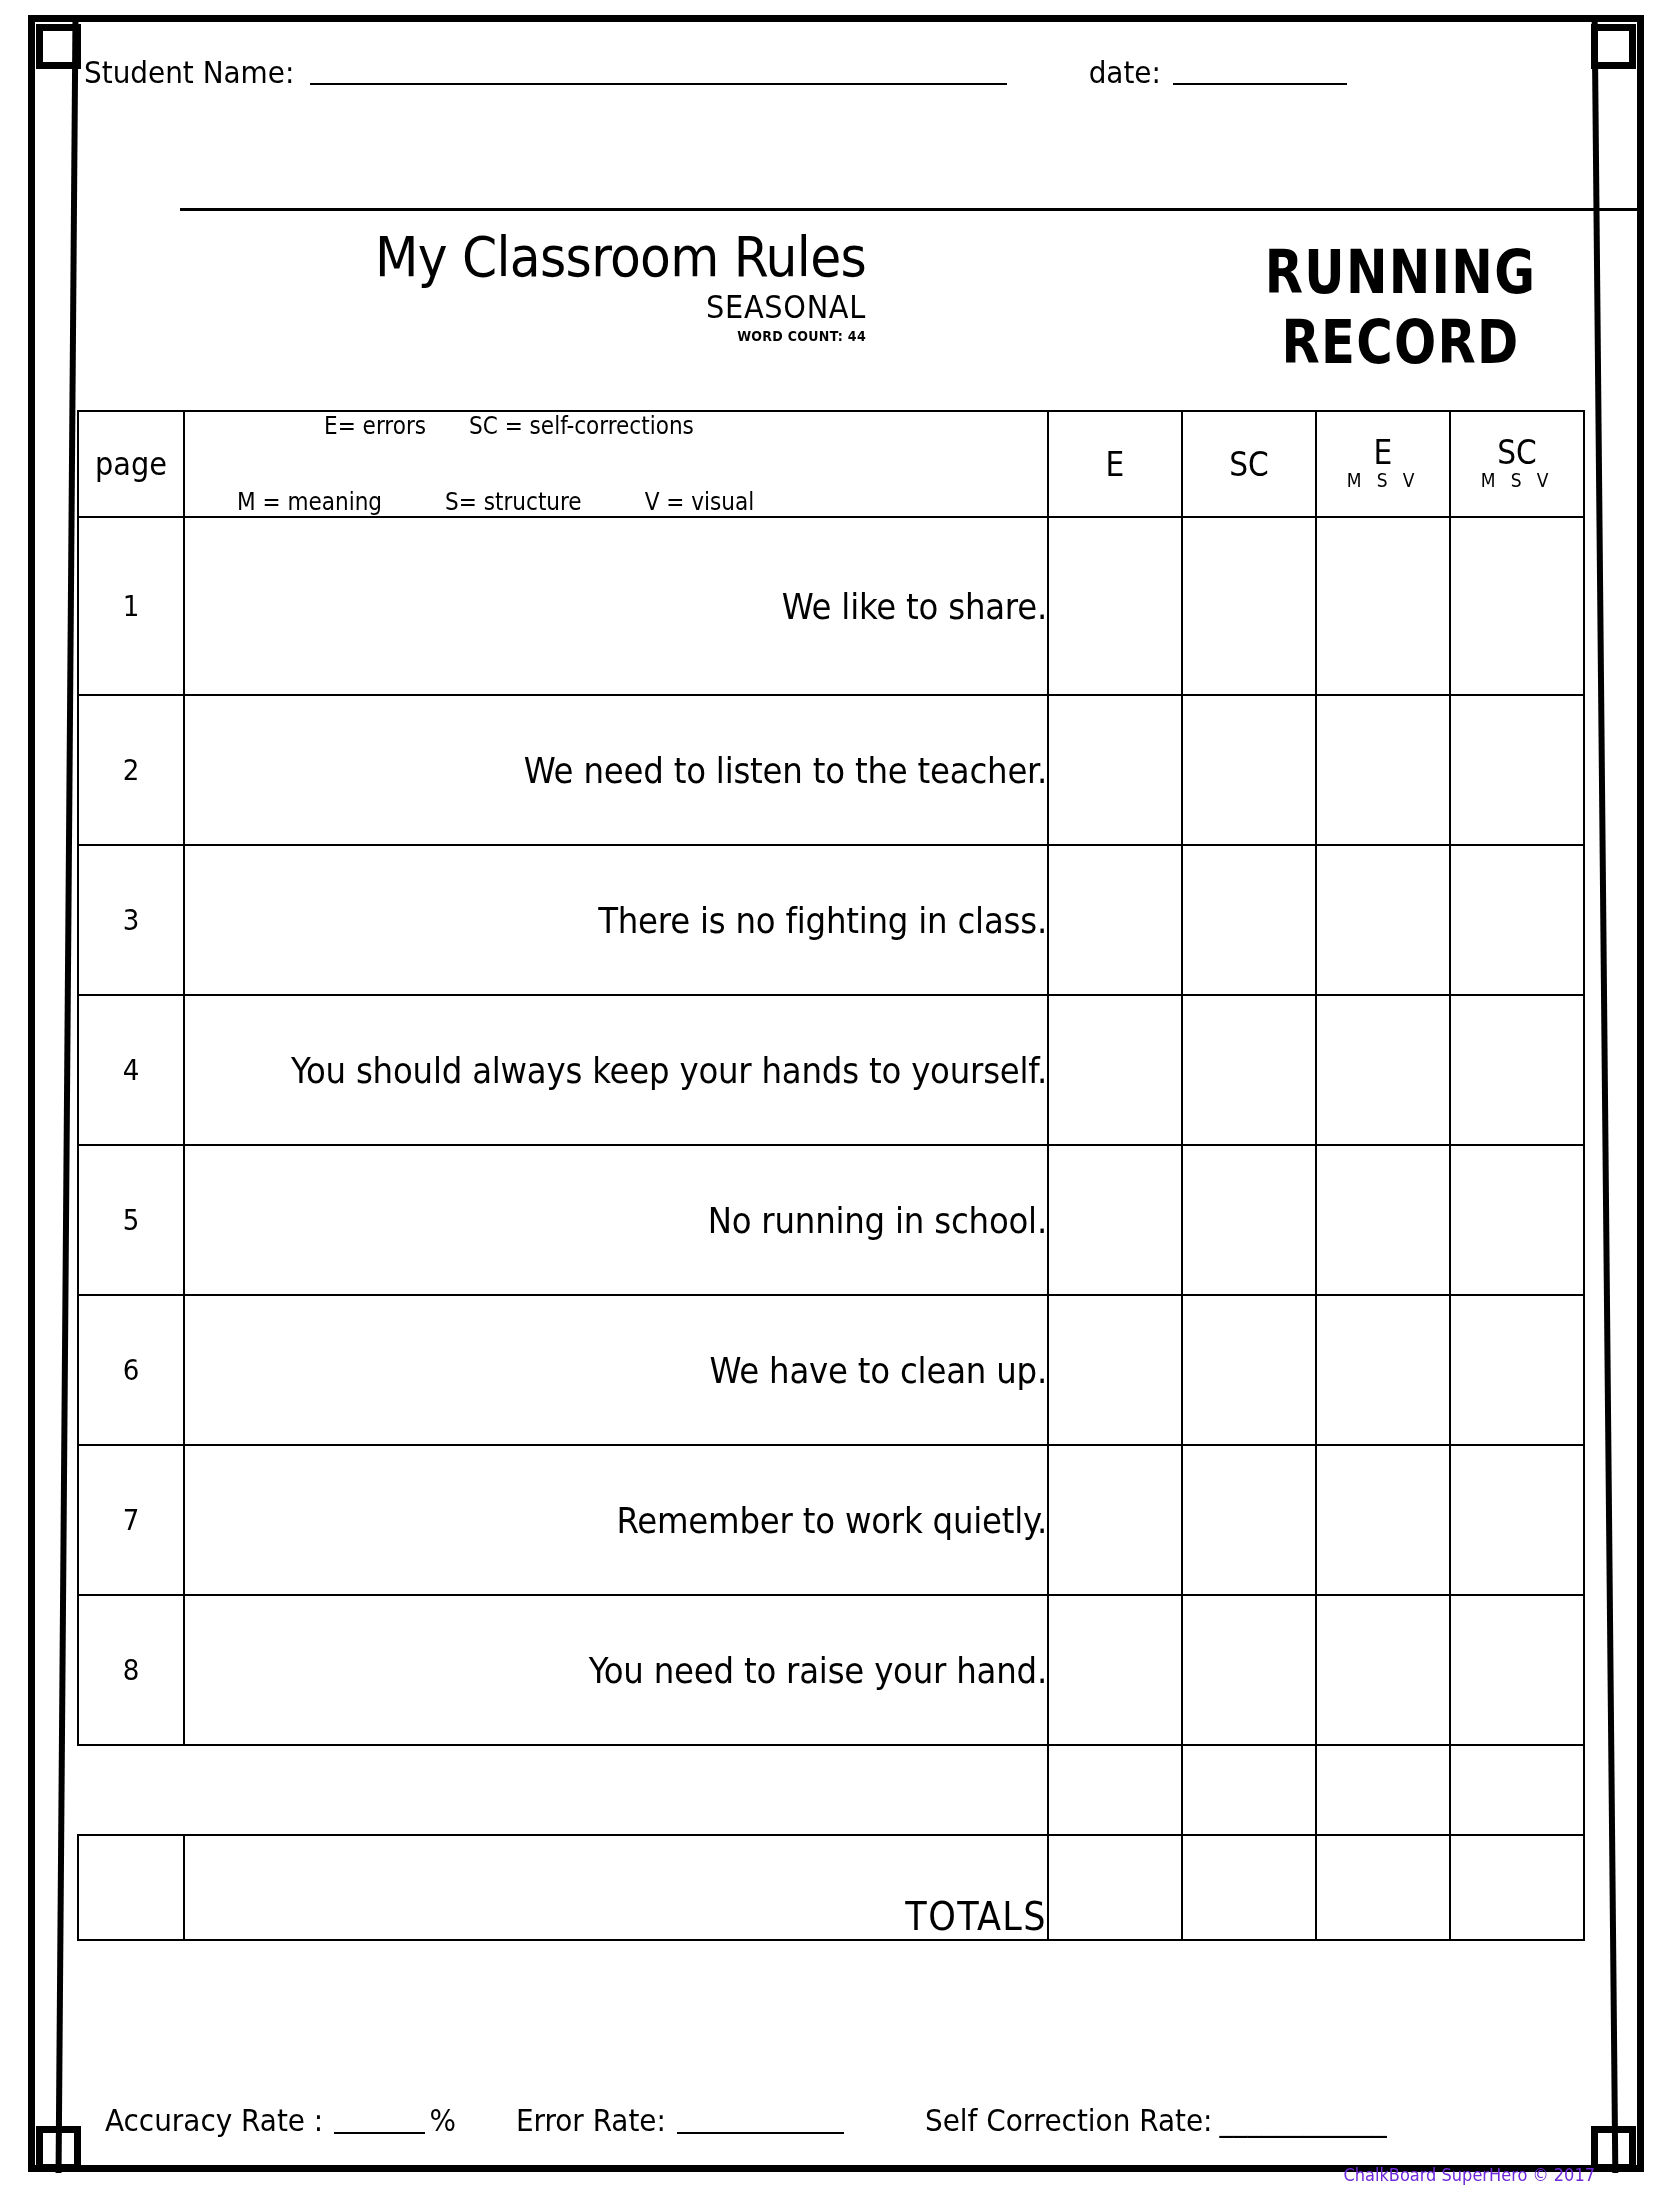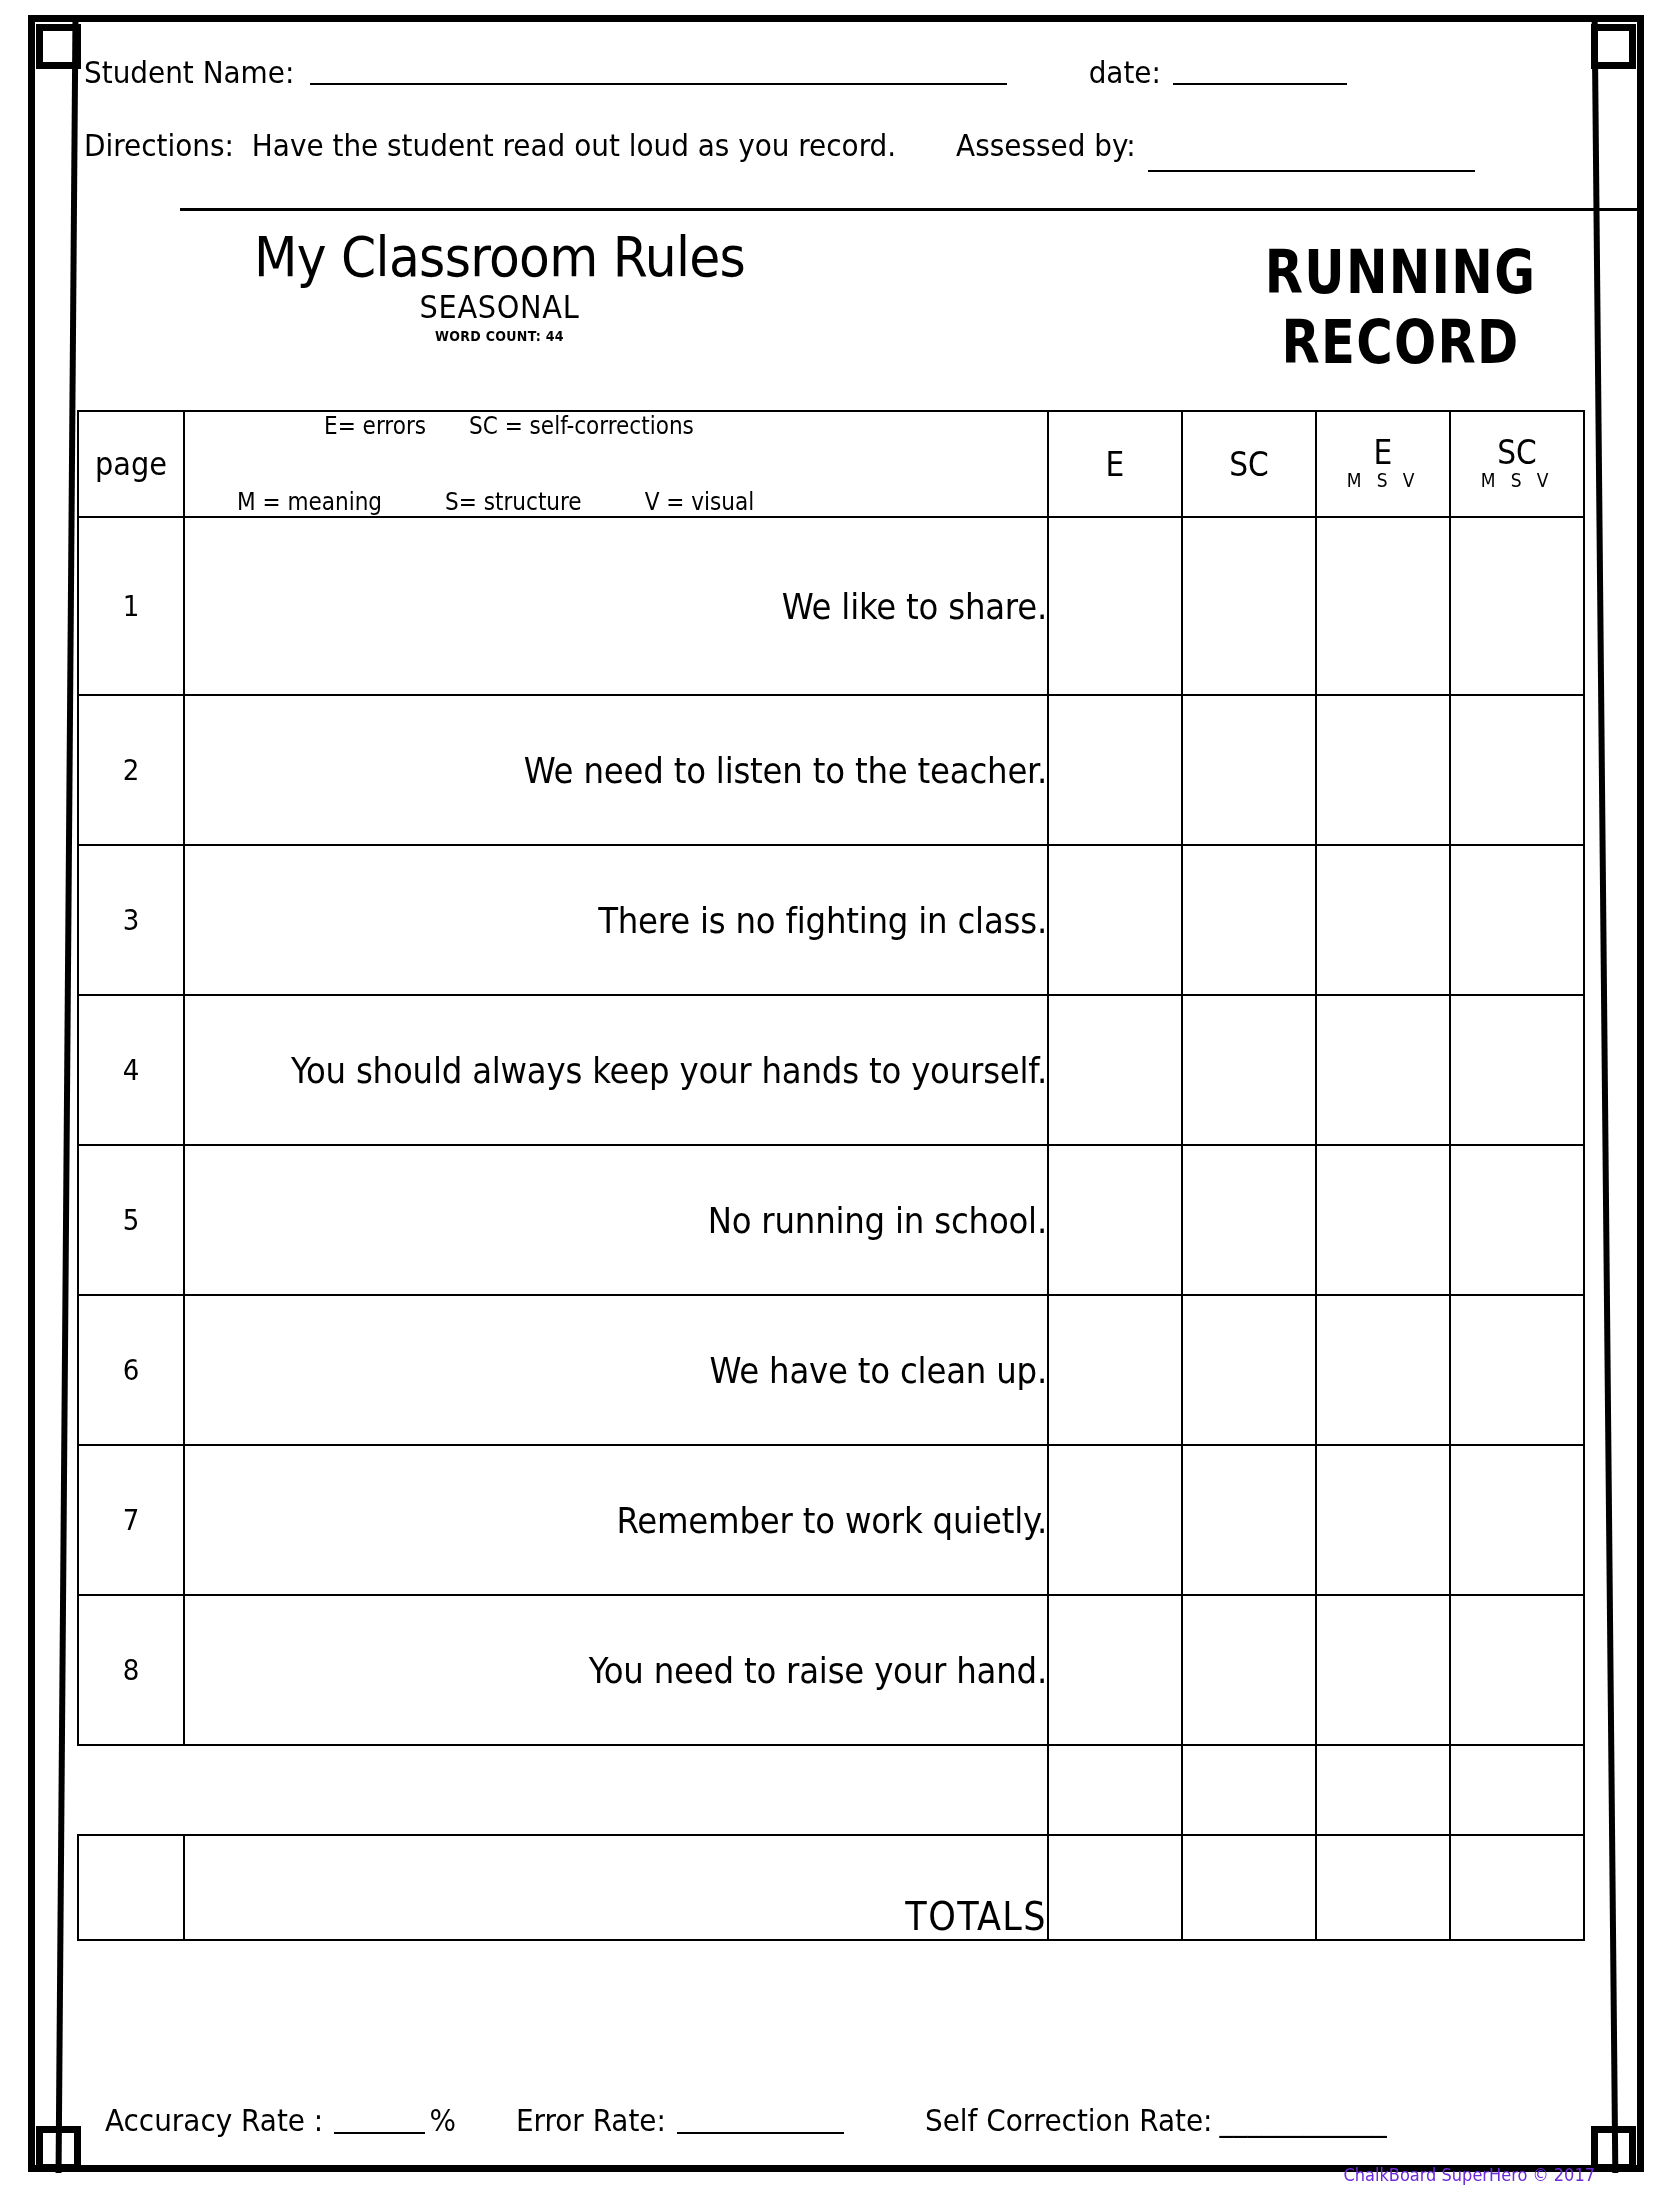--- a/index.html
+++ b/index.html
@@ -94,23 +94,23 @@
   .hr-main {
     position: absolute;
     left: 103px; top: 180px;
     width: 1463px;
     border-top: 3.5px solid #000;
   }
 
   
   .title-block {
     position: absolute;
-    left: 88px; top: 201px;
+    left: 120px; top: 201px;
     width: 669px;
-    text-align: center;
+    text-align: right;
   }
   .title-main {
     font-size: 56px;
     font-family: "DejaVu Sans Condensed", "DejaVu Sans", sans-serif;
     font-stretch: condensed;
     line-height: 1.0;
     letter-spacing: -0.7px;
   }
   .title-sub {
     font-size: 32px;
@@ -279,26 +279,20 @@
 
   <div class="content">
 
     <div class="row-studentname">
       <span class="lbl">Student Name:</span>
       <span class="fill-line" style="width:697px;margin-left:15.3px;"></span>
       <span class="lbl" style="margin-left:82px;">date:</span>
       <span class="fill-line" style="width:174px;margin-left:12.5px;"></span>
     </div>
 
-    <div class="row-directions">
-      <span class="lbl">Directions:</span>
-      <span class="lbl" style="margin-left:18px;">Have the student read out loud as you record.</span>
-      <span class="lbl" style="margin-left:60px;">Assessed by:</span>
-      <span class="fill-line" style="width:327px;margin-left:12.5px;"></span>
-    </div>
 
     <div class="hr-main"></div>
 
     <div class="title-block">
       <div class="title-main">My Classroom Rules</div>
       <div class="title-sub">SEASONAL</div>
       <div class="title-wc">WORD COUNT: 44</div>
     </div>
     <div class="title-running">RUNNING RECORD</div>
 

